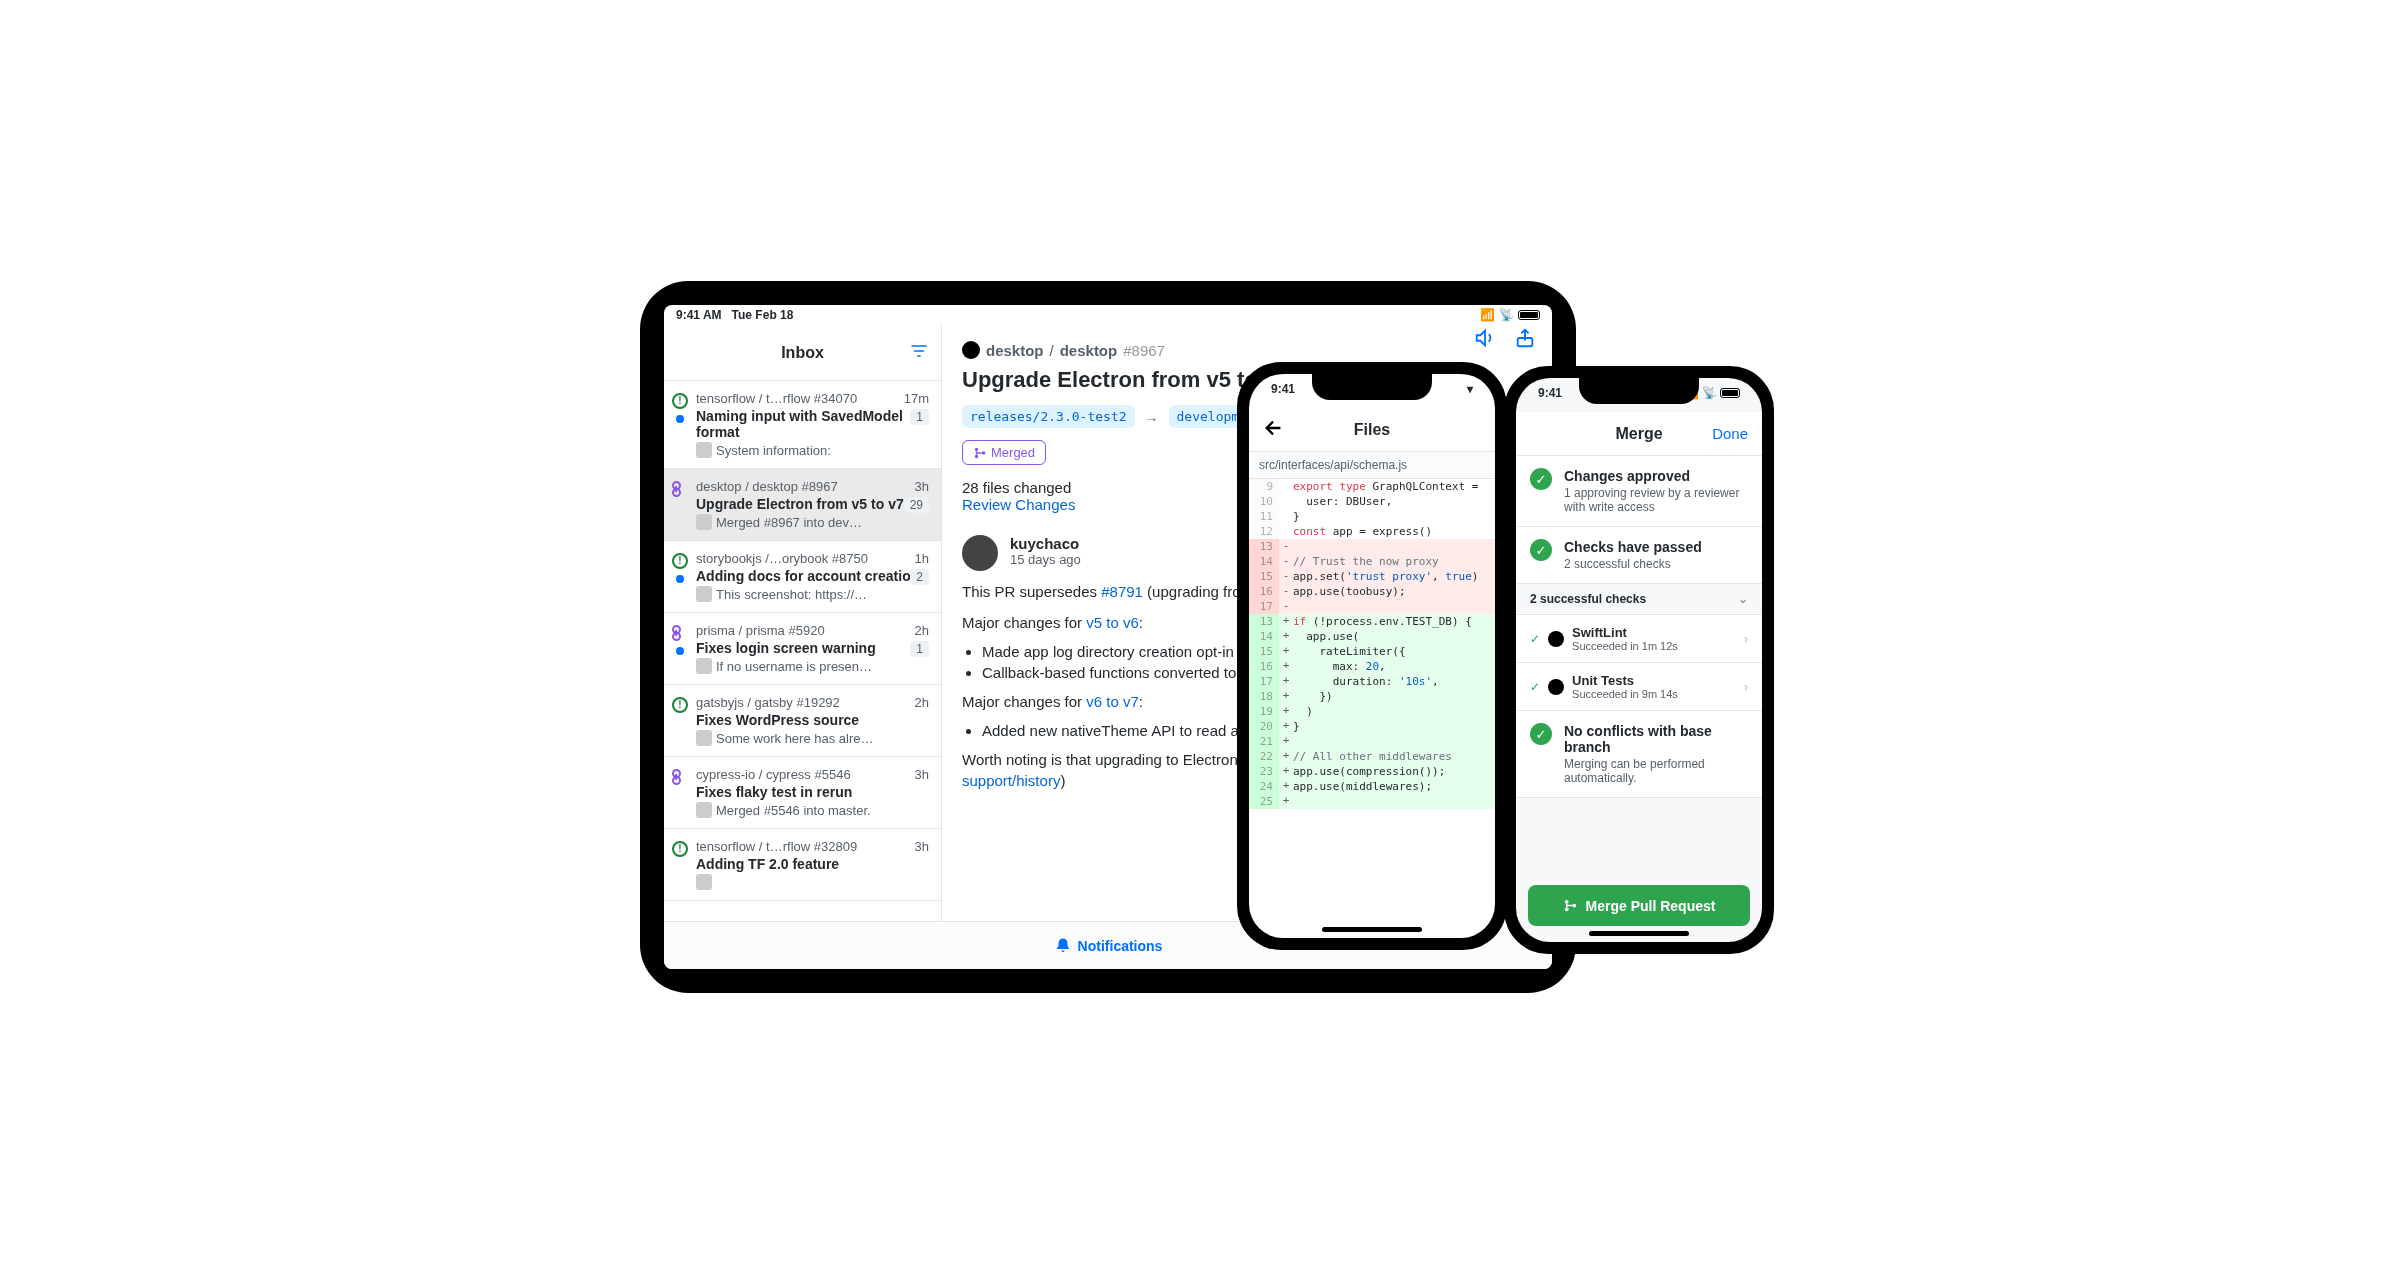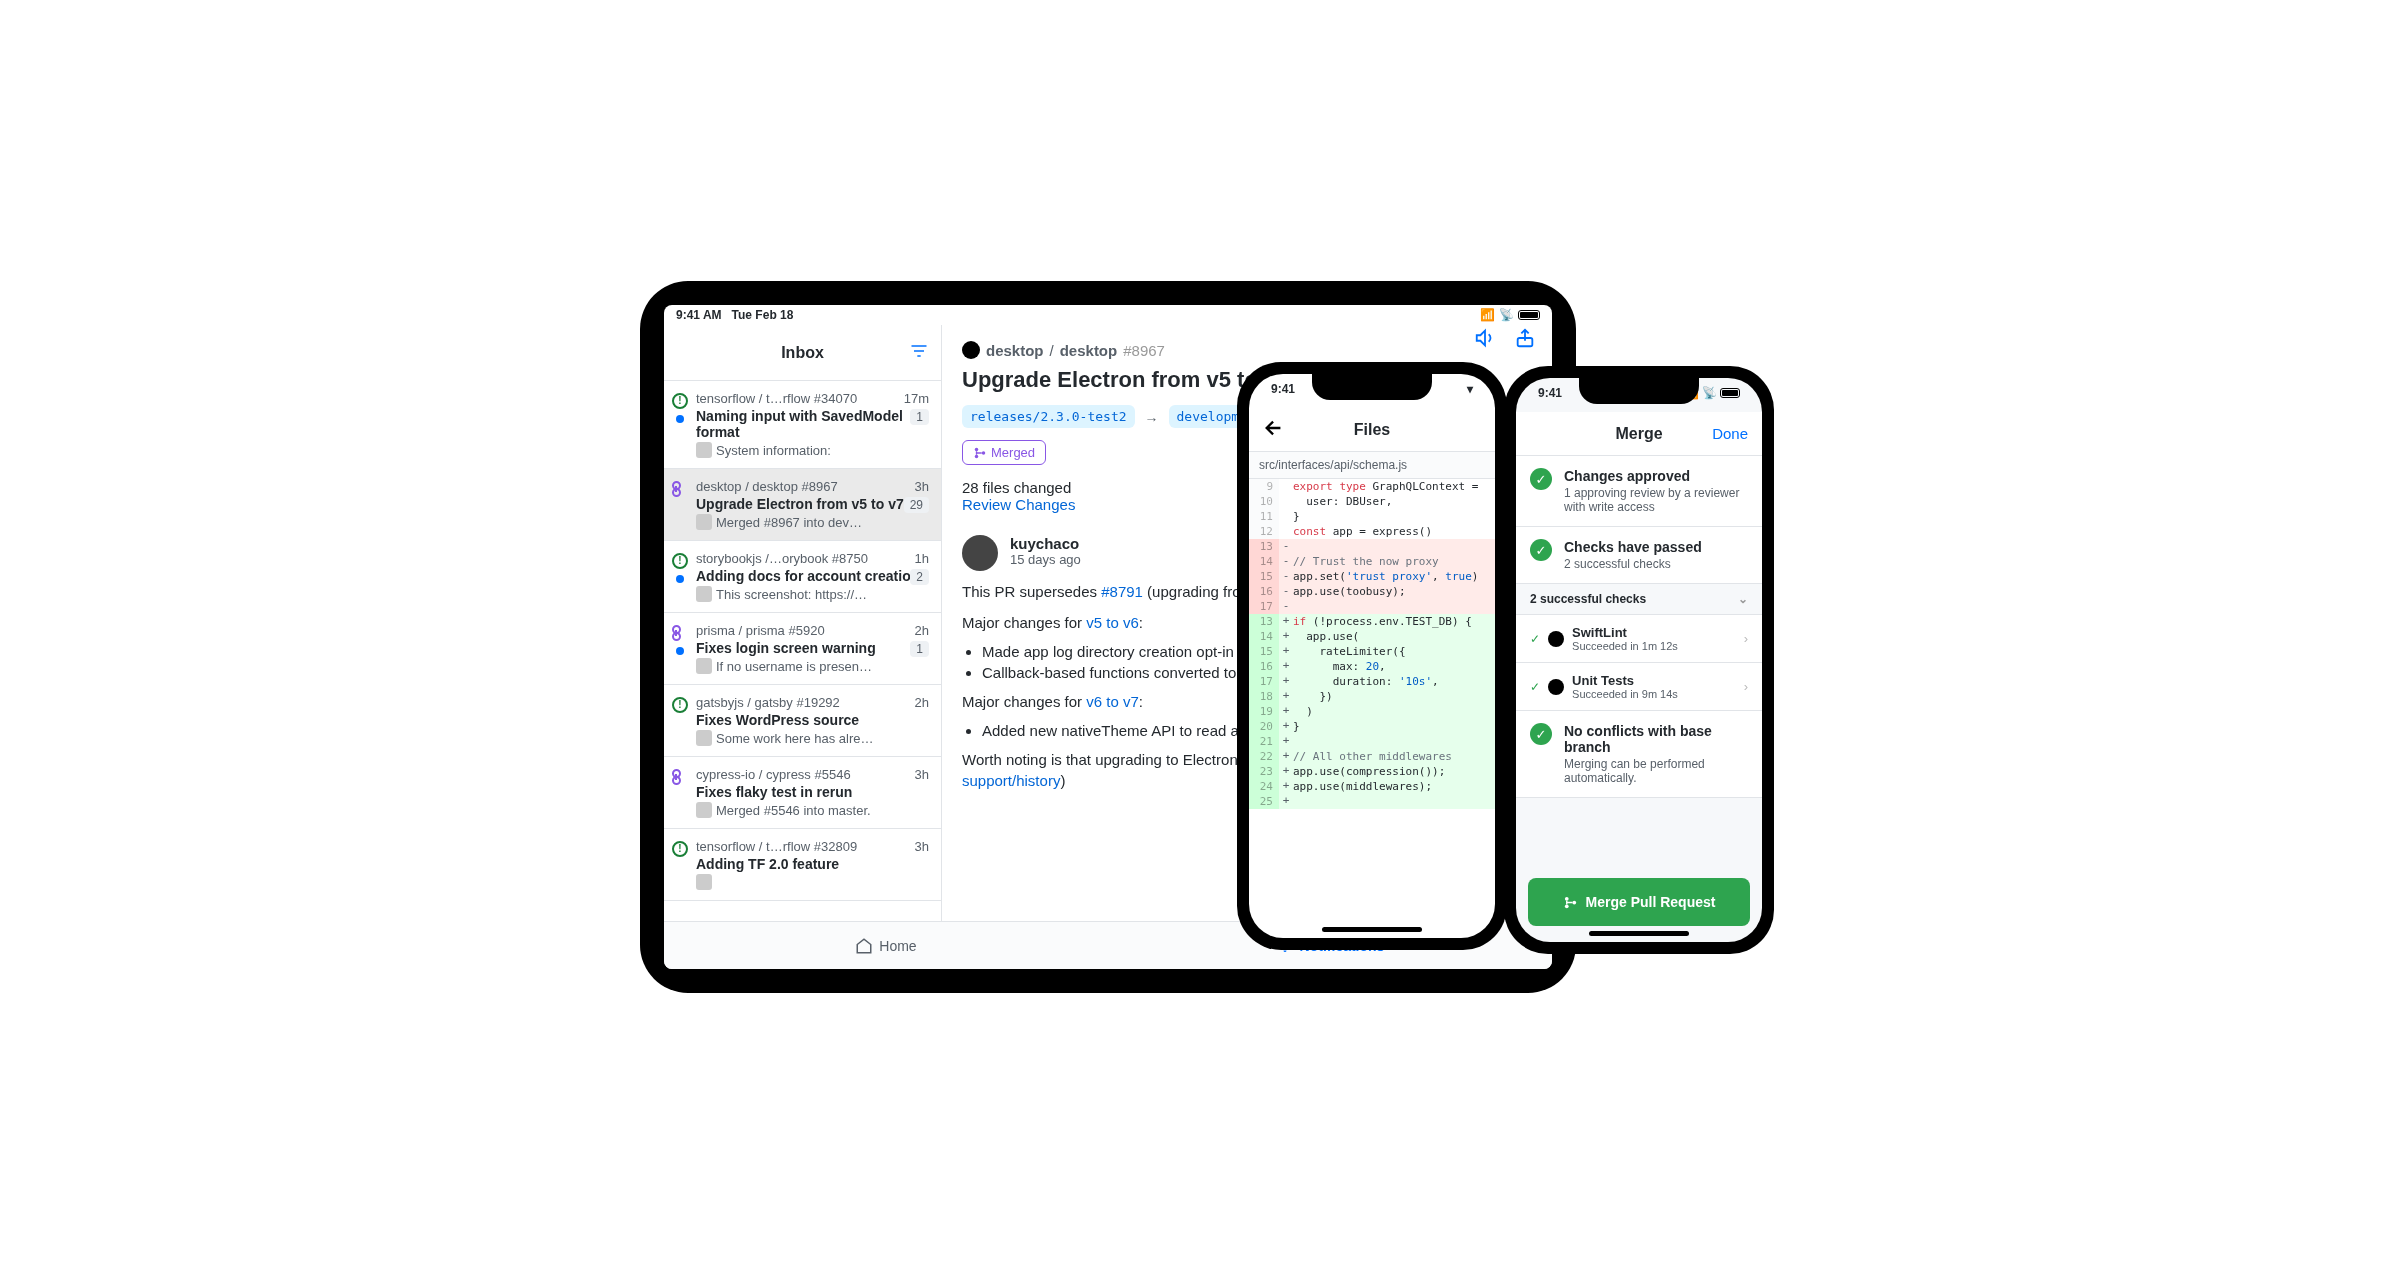--- a/index.html
+++ b/index.html
@@ -107,21 +107,21 @@
   .merge-row .txt{flex:1;}
   .merge-row .h{font-weight:700;font-size:14px;}
   .merge-row .s{color:var(--gray);font-size:12px;margin-top:2px;}
   .checks-header{background:#f6f8fa;padding:8px 14px;font-size:12px;font-weight:700;border-bottom:1px solid var(--divider);display:flex;justify-content:space-between;align-items:center;color:#24292e;}
   .check-item{display:flex;align-items:center;gap:8px;padding:10px 14px;border-bottom:1px solid var(--divider);background:#fff;}
   .check-item .tick{color:var(--green);font-size:12px;}
   .check-item .app{width:16px;height:16px;border-radius:50%;background:#000;}
   .check-item .txt{flex:1;}
   .check-item .h{font-weight:700;font-size:13px;}
   .check-item .s{color:var(--gray);font-size:11px;}
-  .merge-btn{position:absolute;bottom:16px;left:12px;right:12px;height:48px;background:var(--green);color:#fff;border-radius:8px;display:flex;align-items:center;justify-content:center;font-weight:700;font-size:14px;gap:8px;}
+  .merge-btn{position:absolute;bottom:16px;left:12px;right:12px;height:41px;background:var(--green);color:#fff;border-radius:8px;display:flex;align-items:center;justify-content:center;font-weight:700;font-size:14px;gap:8px;}
 
   
   .ic-issue{width:16px;height:16px;border:2px solid #1a7f37;border-radius:50%;position:relative;}
   .ic-issue::after{content:"!";position:absolute;left:50%;top:50%;transform:translate(-50%,-55%);font-size:10px;font-weight:800;color:#1a7f37;}
   .ic-pr{width:16px;height:16px;position:relative;}
   .ic-pr::before,.ic-pr::after{content:"";position:absolute;width:5px;height:5px;border:2px solid var(--purple);border-radius:50%;}
   .ic-pr::before{left:0;top:0;}
   .ic-pr::after{left:0;bottom:0;}
   .ic-pr span{position:absolute;left:3px;top:5px;bottom:5px;width:2px;background:var(--purple);}
 </style>
@@ -320,26 +320,20 @@
             <p><span>Major changes for </span><span class="link">v6 to v7</span><span>:</span></p>
             <ul id="bullets2">
                 <li>Added new nativeTheme API to read and color scheme</li>
               </ul>
             <p><span>Worth noting is that upgrading to Electron versions of macOS, according to the elect</span> <span class="link">support/history</span><span>)</span></p>
           </div>
         </div>
       </div>
 
       <div class="ipad-tabs-bottom">
-        <div class="tab">
-          <svg width="18" height="18" viewBox="0 0 24 24" fill="none" stroke="currentColor" stroke-width="2">
-              <path d="M3 10l9-7 9 7v11H3z"></path>
-            </svg>
-          <span>Home</span>
-        </div>
         <div class="tab active">
           <svg width="18" height="18" viewBox="0 0 24 24" fill="currentColor">
               <path d="M12 2a6 6 0 00-6 6v4l-2 3v1h16v-1l-2-3V8a6 6 0 00-6-6zM10 18a2 2 0 104 0"></path>
             </svg>
           <span>Notifications</span>
         </div>
       </div>
 
     </div>
   </div>

